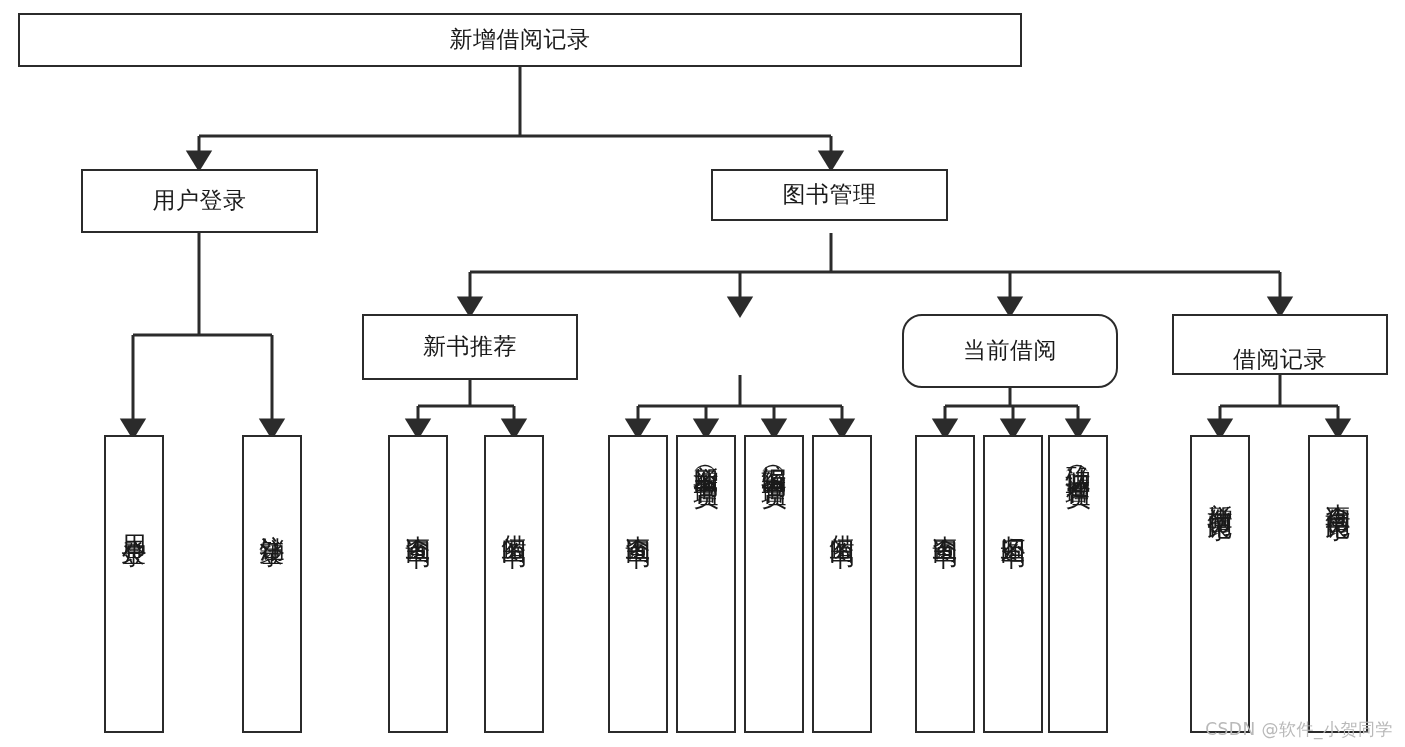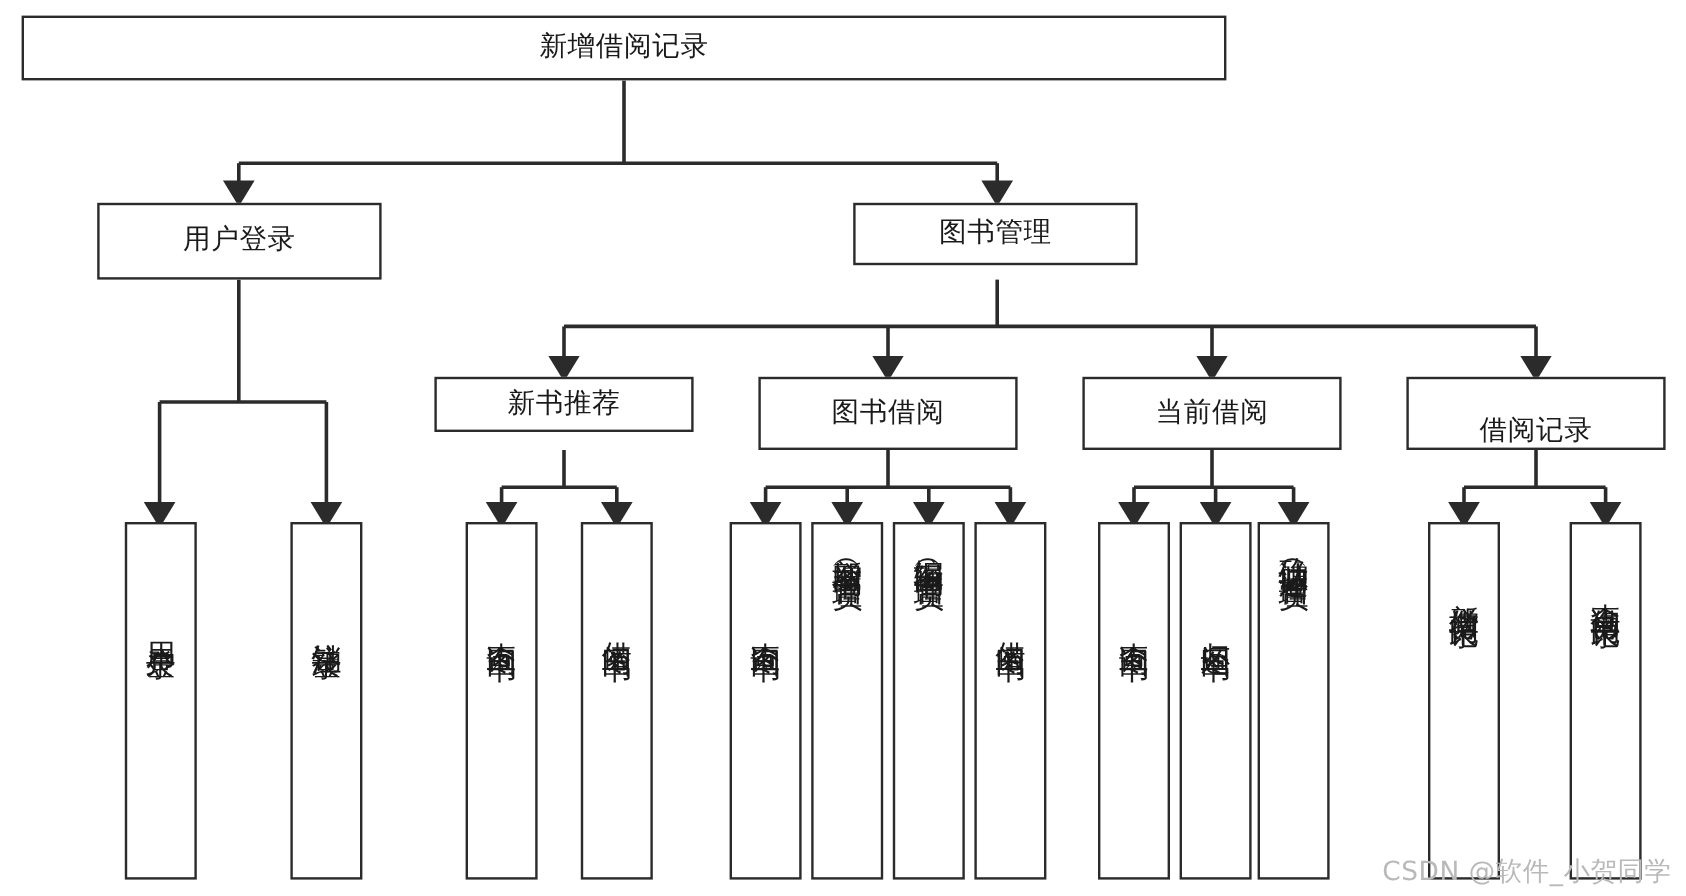--- a/index.html
+++ b/index.html
@@ -57,21 +57,21 @@
     line-height: 1;
     white-space: nowrap;
   }
   .node.vert.tall .node-label {
     padding-top: 0px;
   }
   .watermark {
     position: absolute;
     right: 12px;
     bottom: 6px;
-    font-size: 22px;
+    font-size: 17px;
     color: #b9b9b9;
     letter-spacing: 0.5px;
     white-space: nowrap;
     user-select: none;
   }
 </style>
 </head>
 <body>
 
 <div id="canvas">
@@ -130,27 +130,24 @@
     <span class="node-label">新增借阅记录</span>
   </div>
 
   <div class="node horiz" style="left:81px; top:169px; width:237px; height:64px;">
     <span class="node-label">用户登录</span>
   </div>
   <div class="node horiz" style="left:711px; top:169px; width:237px; height:52px;">
     <span class="node-label">图书管理</span>
   </div>
 
-  <div class="node horiz" style="left:362px; top:314px; width:216px; height:46px;">
+  <div class="node horiz" style="left:362px; top:314px; width:216px; height:66px;">
     <span class="node-label">新书推荐</span>
   </div>
-  <div class="node horiz" style="left:632px; top:314px; width:216px; height:61px;">
-    <span class="node-label">图书借阅</span>
-  </div>
-  <div class="node horiz" style="left:902px; top:314px; width:216px; height:61px;">
+  <div class="node horiz" style="left:902px; top:314px; width:216px; height:74px;border-radius:20px;">
     <span class="node-label">当前借阅</span>
   </div>
   <div class="node horiz" style="left:1172px; top:314px; width:216px; height:61px;align-items:flex-end;">
     <span class="node-label">借阅记录</span>
   </div>
 
   <div class="node vert" style="left:104px; top:435px; width:60px; height:298px; padding-top:78px;">
     <span class="node-label">用户登录</span>
   </div>
   <div class="node vert" style="left:242px; top:435px; width:60px; height:298px; padding-top:78px;">

